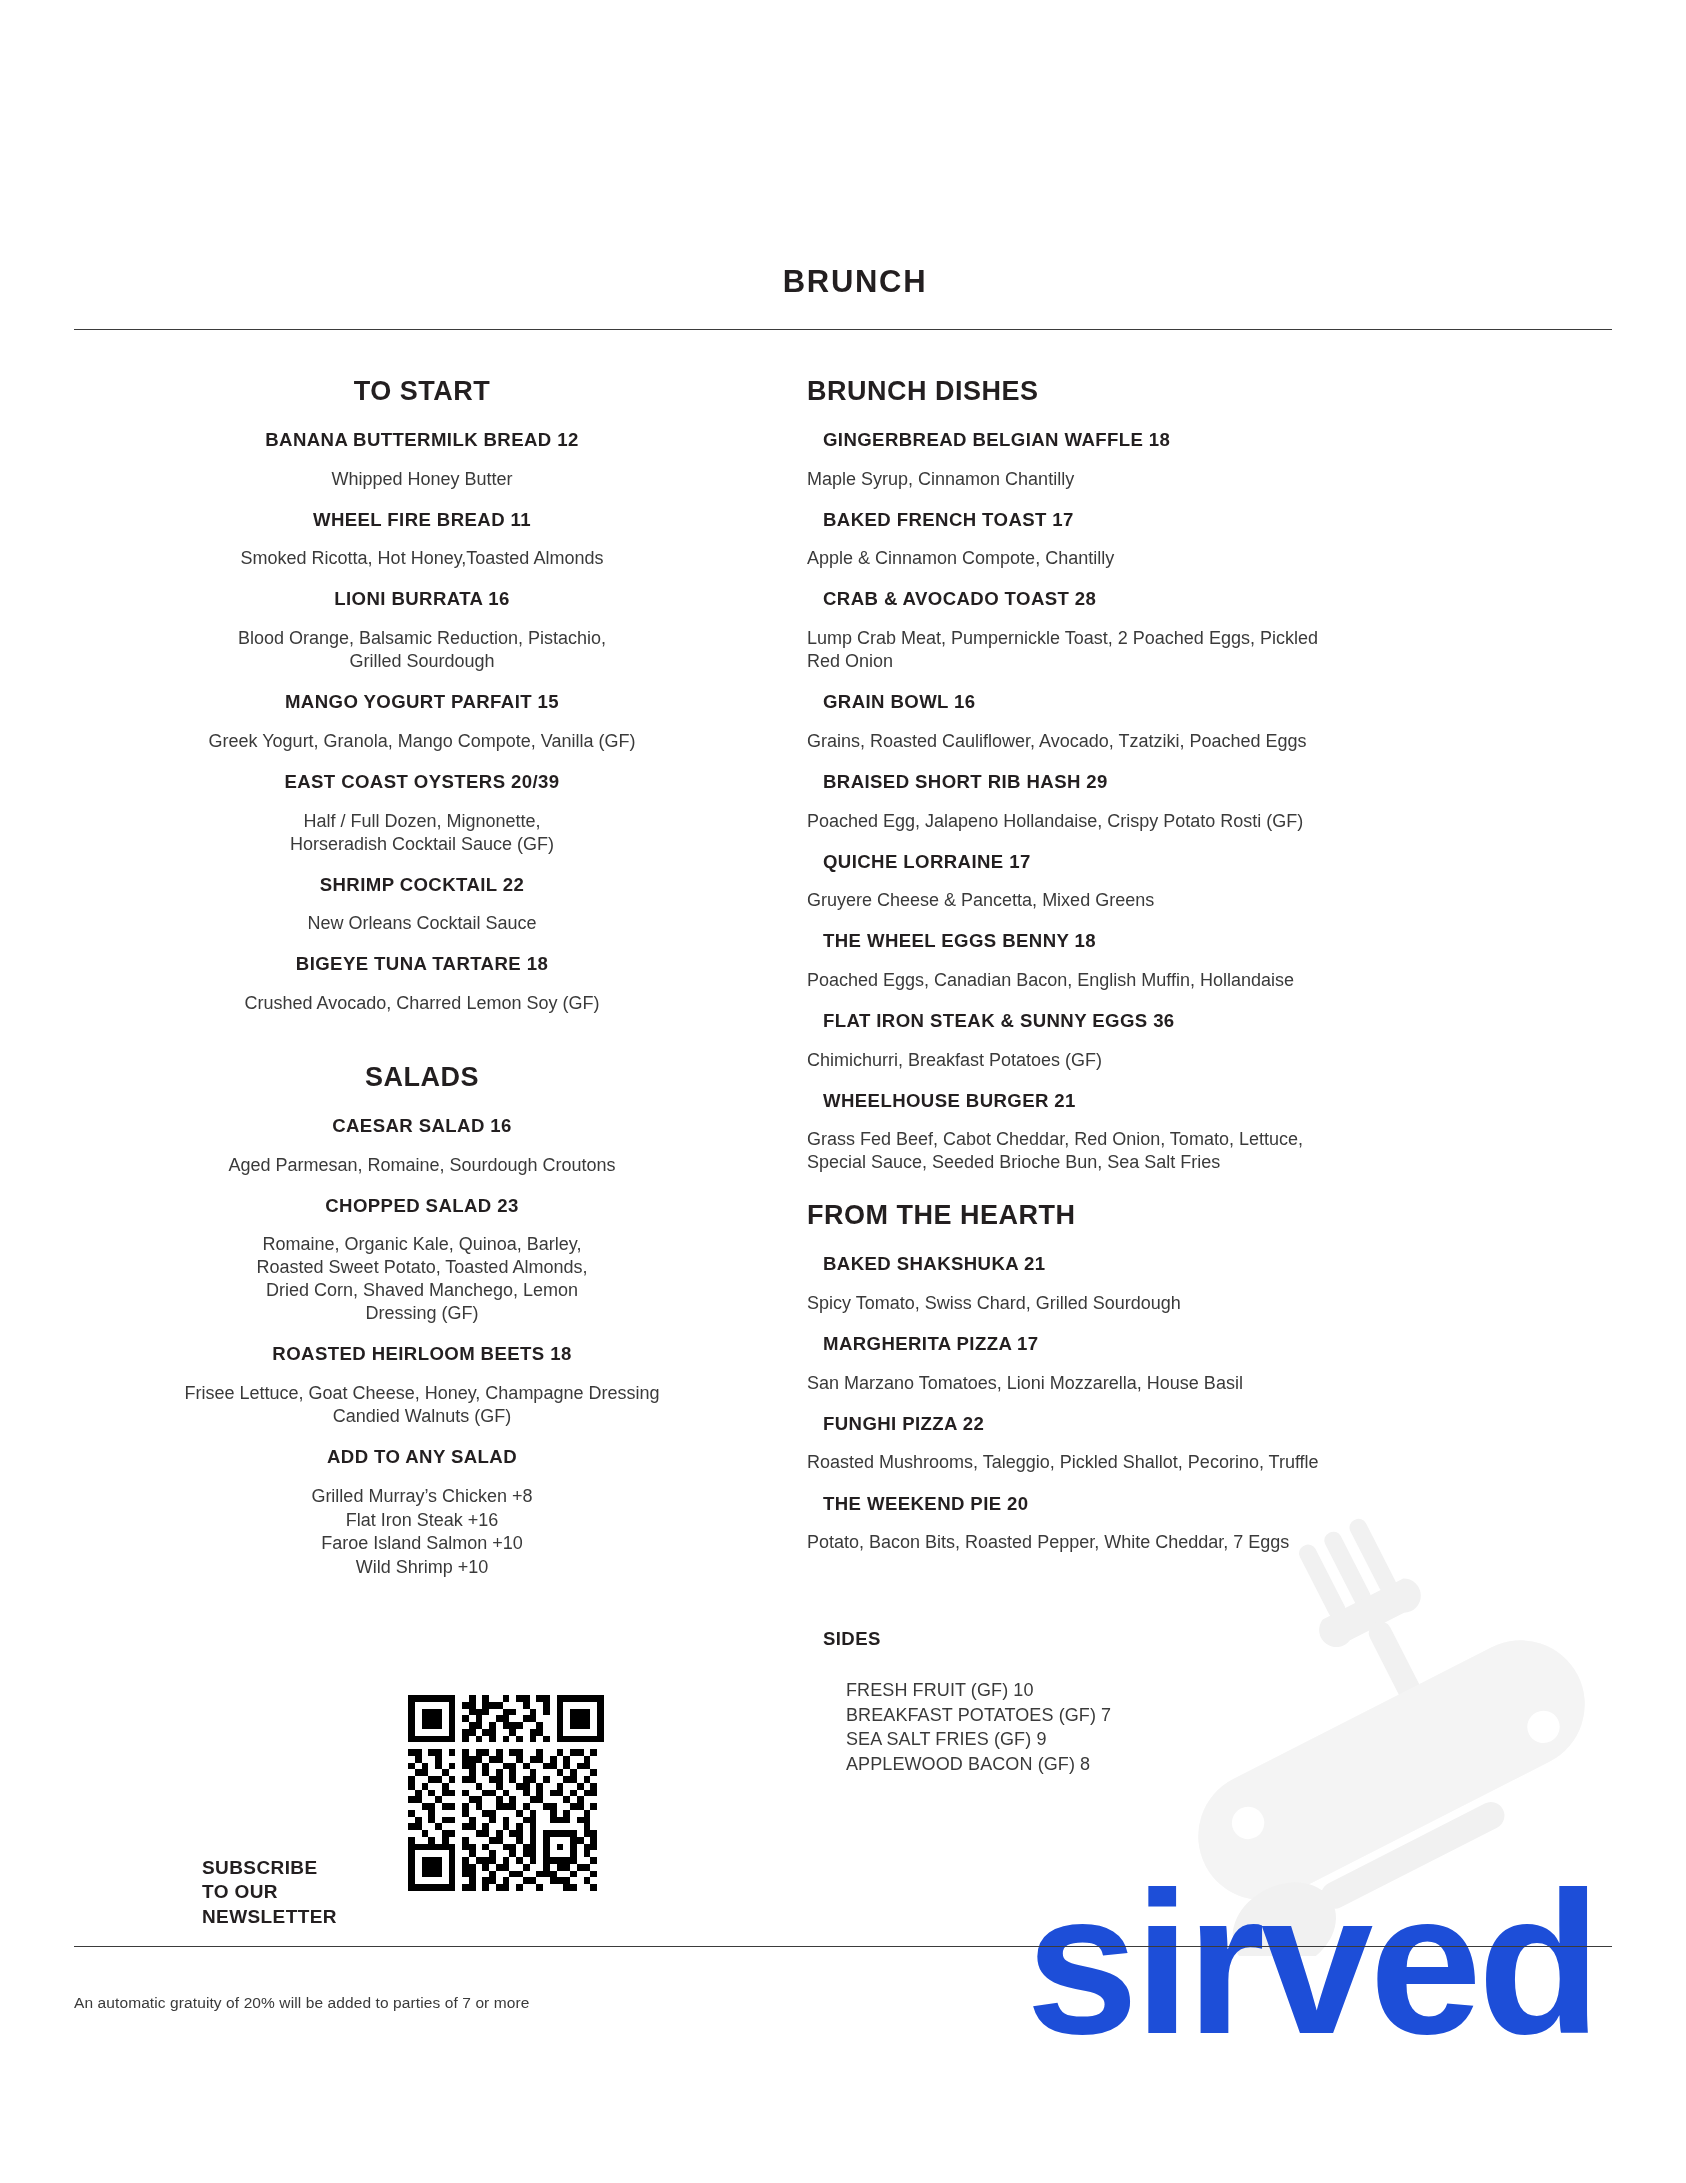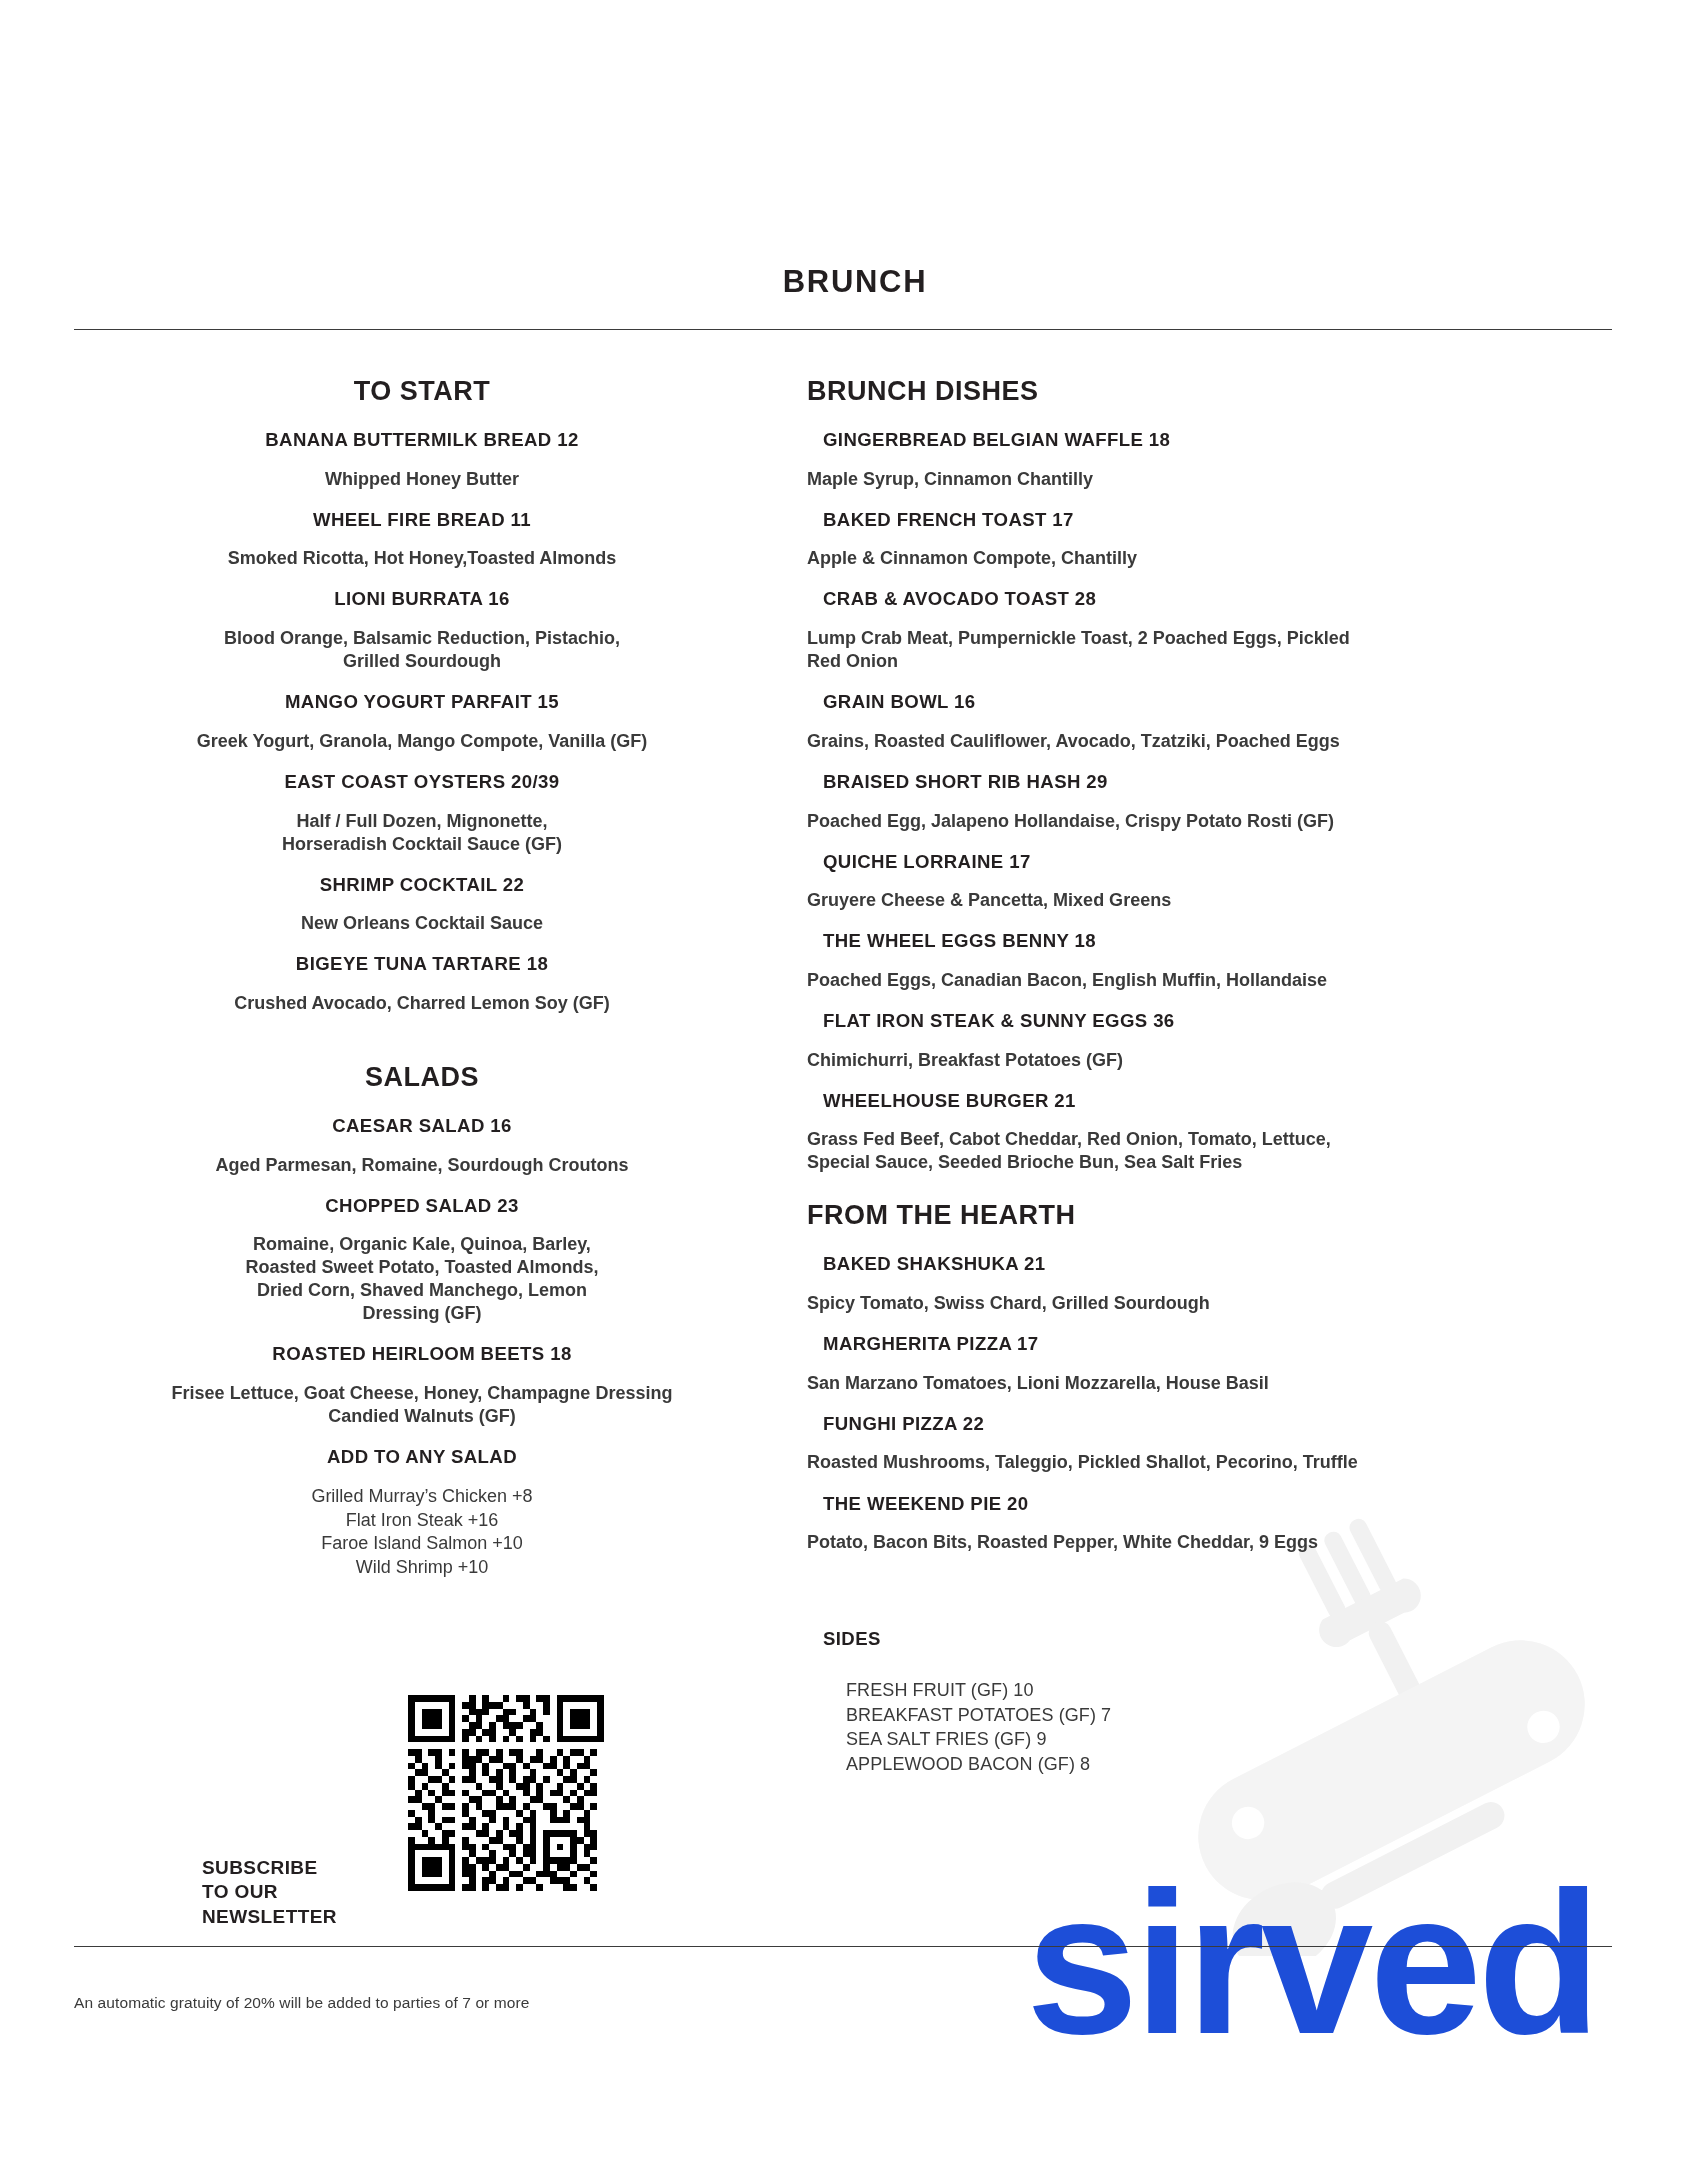--- a/index.html
+++ b/index.html
@@ -107,21 +107,21 @@
   .item-name {
     font-size: 18.6px;
     font-weight: 700;
     letter-spacing: 0.4px;
     line-height: 1.22;
     color: #231f20;
     margin: 16px;
   }
   .item-desc {
     font-size: 18px;
-    font-weight: 700;
+    font-weight: 400;
     line-height: 1.28;
     color: #3a3a3a;
     margin: 1.3px 0 0 0;
     white-space: pre-line;
   }
 
   
   .addons-list {
     font-size: 18px;
     line-height: 1.32;
@@ -348,21 +348,21 @@
       <div class="item">
         <div class="item-name">MARGHERITA PIZZA  17</div>
         <div class="item-desc">San Marzano Tomatoes, Lioni Mozzarella, House Basil</div>
       </div>
       <div class="item">
         <div class="item-name">FUNGHI PIZZA  22</div>
         <div class="item-desc">Roasted Mushrooms, Taleggio, Pickled Shallot, Pecorino, Truffle</div>
       </div>
       <div class="item">
         <div class="item-name">THE WEEKEND PIE  20</div>
-        <div class="item-desc">Potato, Bacon Bits, Roasted Pepper, White Cheddar, 9 Eggs</div>
+        <div class="item-desc">Potato, Bacon Bits, Roasted Pepper, White Cheddar, 7 Eggs</div>
       </div>
     </div>
 
     <div class="gap-sides"></div>
 
     <div class="section-block" id="sides-block">
       <div class="item-name" style="margin-bottom:27px;">SIDES</div>
       <div class="sides-list">
         <div>FRESH FRUIT  (GF)  10</div>
         <div>BREAKFAST POTATOES  (GF)  7</div>

